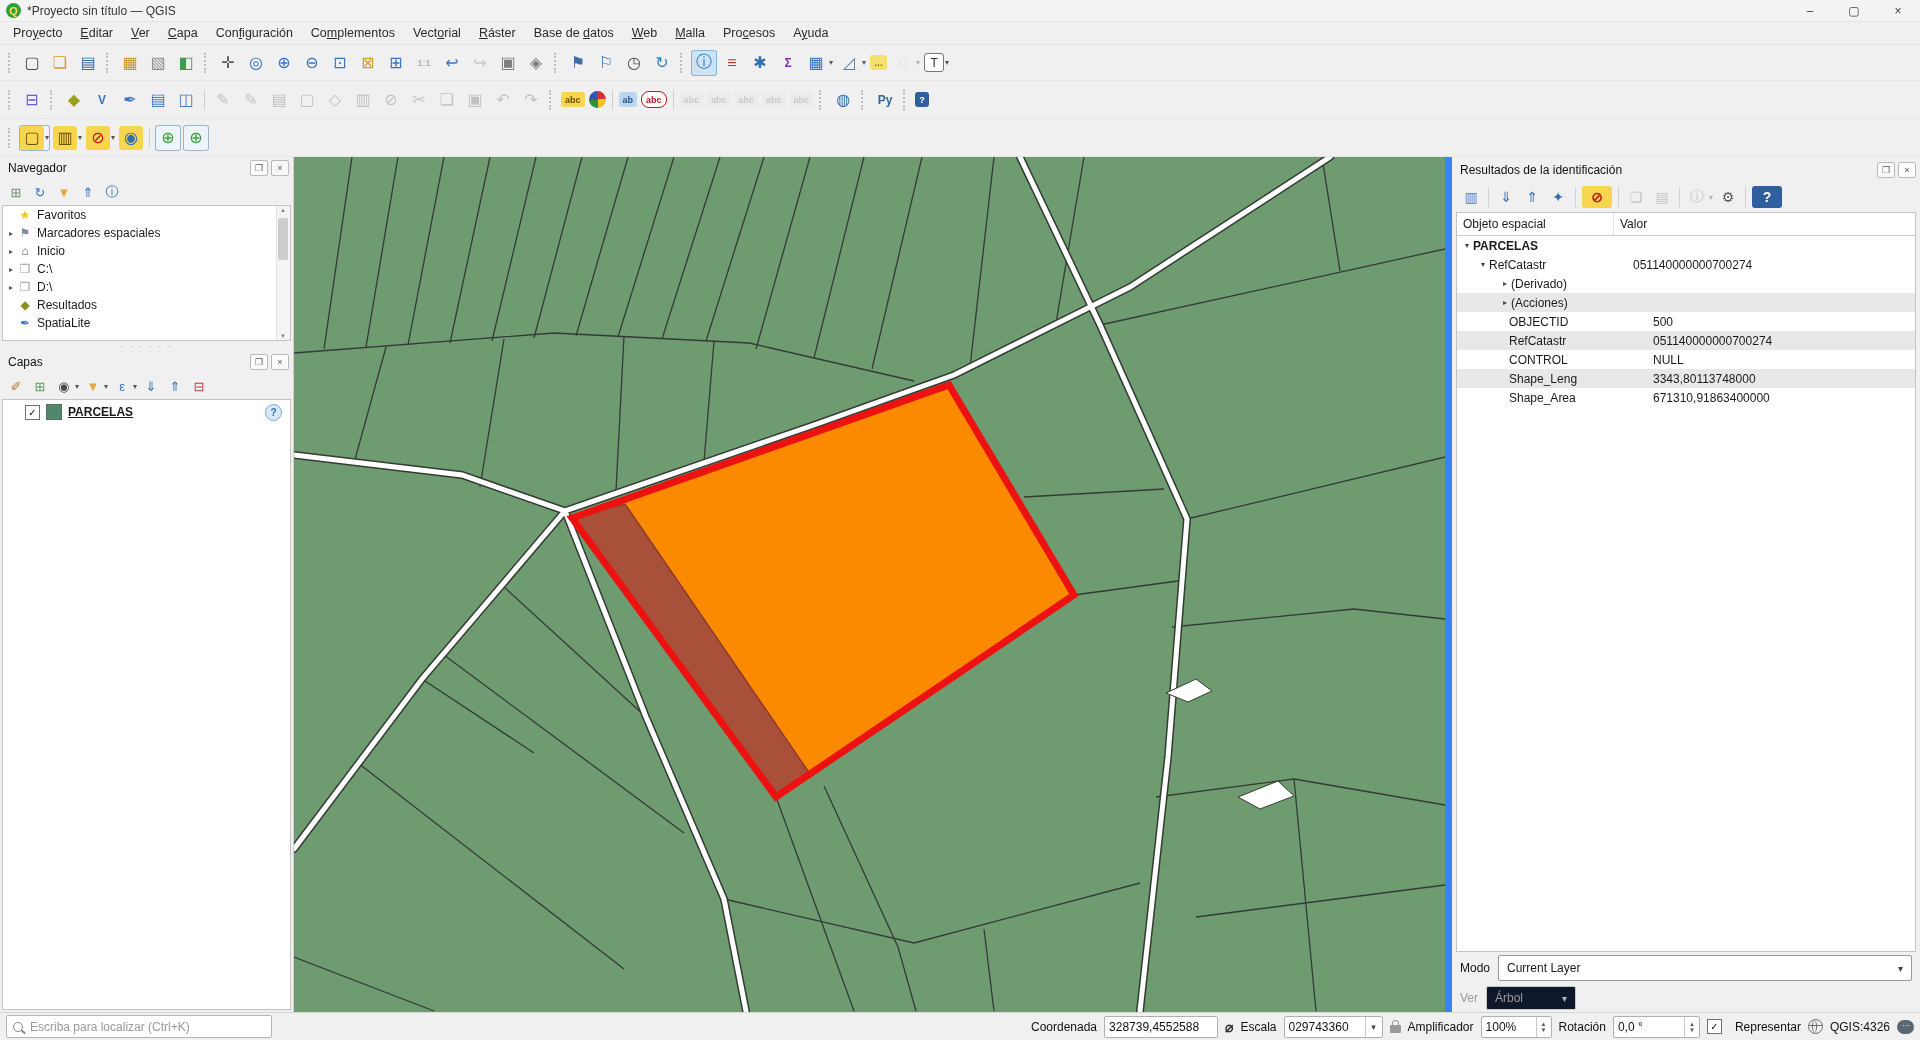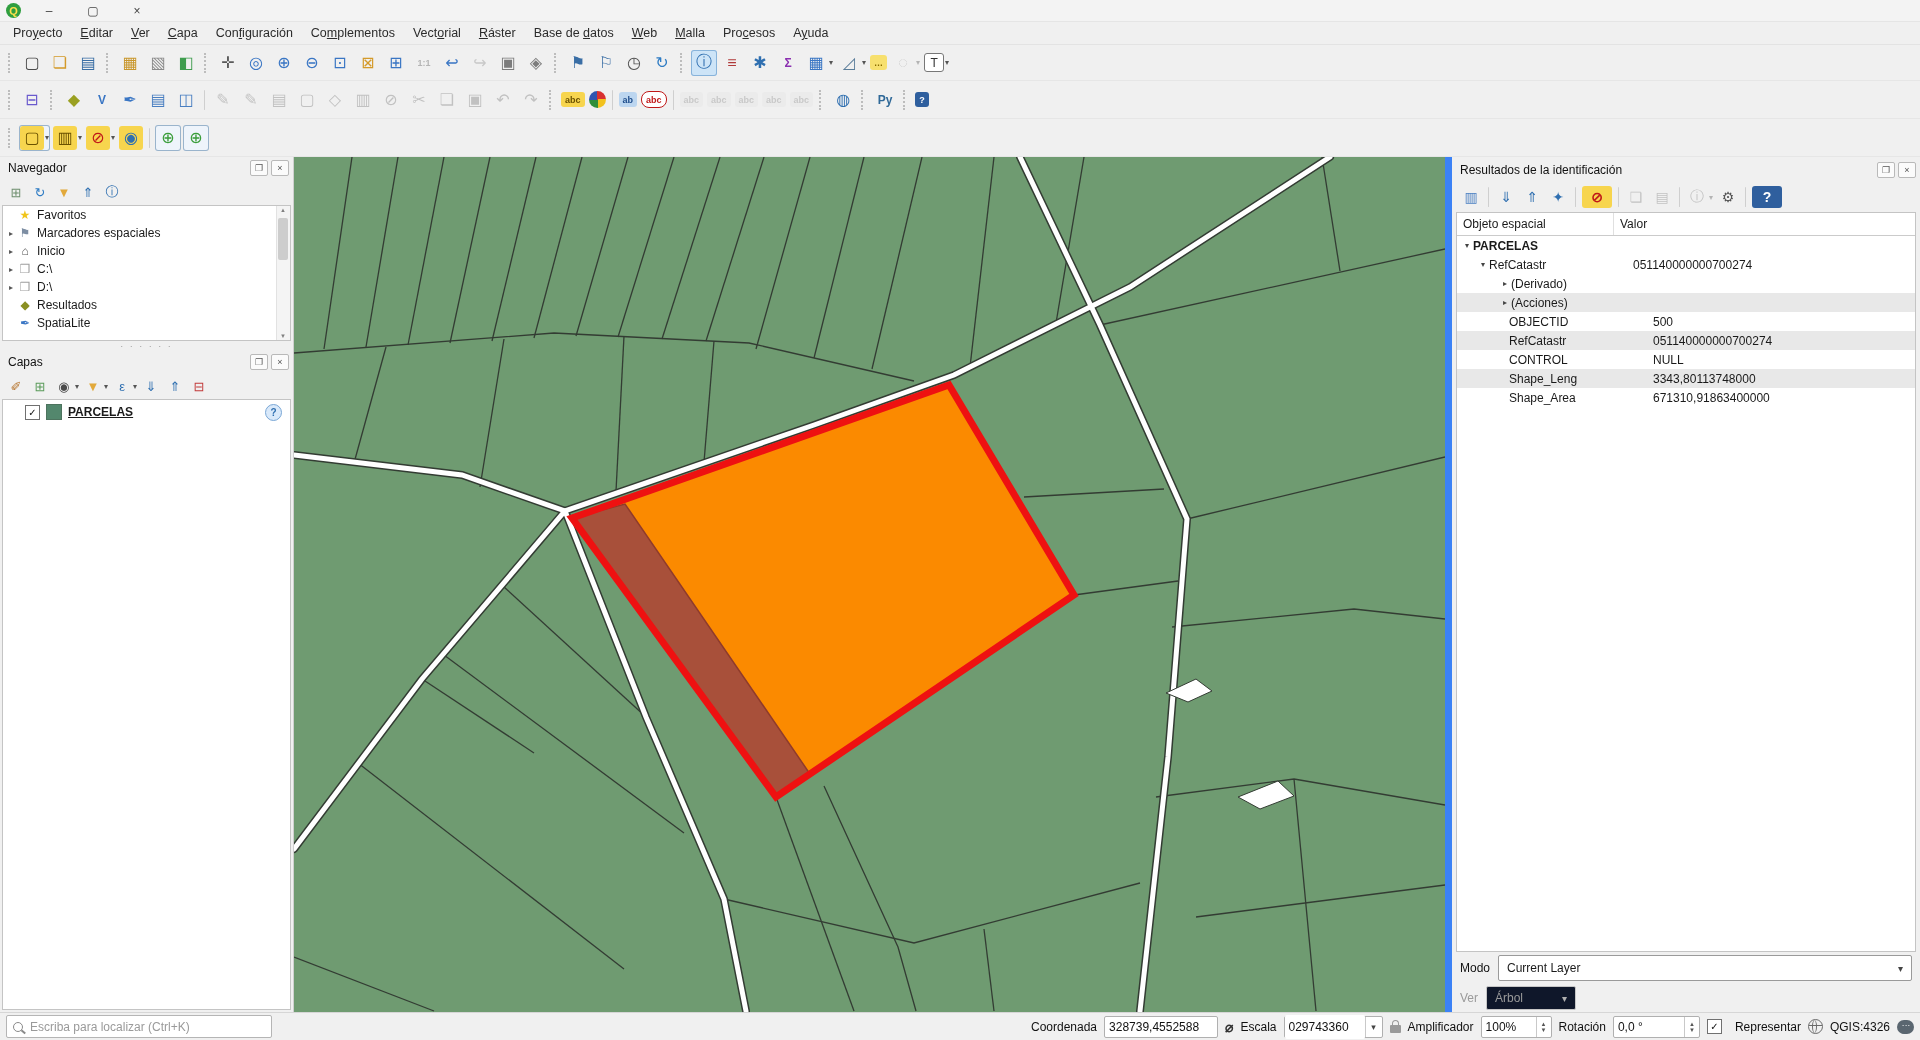--- a/index.html
+++ b/index.html
@@ -100,21 +100,21 @@
   .searchbox{width:252px;height:21px;background:#fff;border:1px solid #b5b5b5;border-radius:2px;display:flex;align-items:center;padding:0 6px;gap:5px;}
   .searchbox input{border:none;outline:none;flex:1;font-size:12px;font-family:"Liberation Sans",sans-serif;color:#333;background:transparent;}
   .searchbox input::placeholder{color:#9a9a9a;}
   .mag{width:8px;height:8px;border:1.5px solid #8a8a8a;border-radius:50%;position:relative;flex:none;}
   .mag::after{content:"";position:absolute;width:5px;height:1.5px;background:#8a8a8a;right:-4px;bottom:-2px;transform:rotate(40deg);}
   .sspacer{flex:1;}
   .slabel{color:#111;text-align:center;}
   .sinput{height:20px;background:#fff;border:1px solid #b0b0b0;border-radius:2px;font-size:12px;
           font-family:"Liberation Sans",sans-serif;padding:0 4px;color:#111;}
   .scombo{display:flex;align-items:center;height:20px;background:#fff;border:1px solid #b0b0b0;border-radius:2px;}
-  .scombo .sinput{border:none;height:24px;}
+  .scombo .sinput{border:none;height:18px;}
   .scombo .cdd{width:16px;align-self:stretch;border-left:1px solid #c9c9c9;display:flex;align-items:center;justify-content:center;font-size:9px;color:#444;}
   .spin{display:flex;align-items:center;height:20px;background:#fff;border:1px solid #b0b0b0;border-radius:2px;}
   .spin .sinput{border:none;height:18px;}
   .spin .arrows{width:14px;align-self:stretch;border-left:1px solid #c9c9c9;display:flex;flex-direction:column;align-items:center;justify-content:center;color:#555;}
   .spin .arrows span{font-size:6px;line-height:6px;}
   .lock{width:11px;height:8px;background:#9a9a9a;border-radius:1px;position:relative;margin-top:5px;flex:none;}
   .lock::before{content:"";position:absolute;top:-5px;left:2px;width:5px;height:5px;border:1.5px solid #9a9a9a;border-bottom:none;border-radius:4px 4px 0 0;}
   .globe{width:13px;height:13px;border:1.5px solid #6a6a6a;border-radius:50%;position:relative;flex:none;}
   .globe::before{content:"";position:absolute;top:4.5px;left:0;right:0;height:1.5px;background:#6a6a6a;}
   .globe::after{content:"";position:absolute;top:0;bottom:0;left:3.5px;width:3px;border-left:1.5px solid #6a6a6a;border-right:1.5px solid #6a6a6a;border-radius:50%;}
@@ -123,20 +123,21 @@
   .bubble::after{content:"";position:absolute;left:3px;bottom:-3px;border:3px solid transparent;border-top-color:#5a6670;}
   .extents{font-size:14px;color:#333;font-weight:bold;}
 </style>
 </head>
 <body>
 
 <div id="app">
 
   <div class="titlebar">
     <span class="qlogo">Q</span>
+    <span class="wtitle">*Proyecto sin título — QGIS</span>
     <span class="wbtn">–</span>
     <span class="wbtn">▢</span>
     <span class="wbtn">×</span>
   </div>
 
   <div class="menubar">
 
   <span class="menu-item">Pro<u>y</u>ecto</span>
       <span class="menu-item"><u>E</u>ditar</span>
       <span class="menu-item"><u>V</u>er</span>

